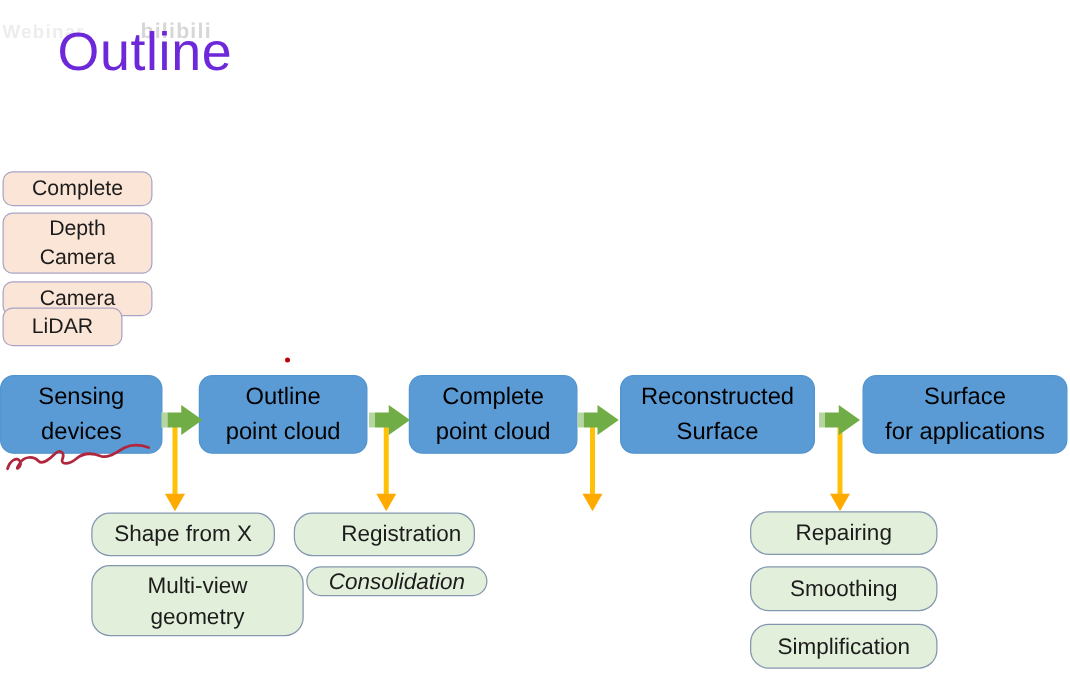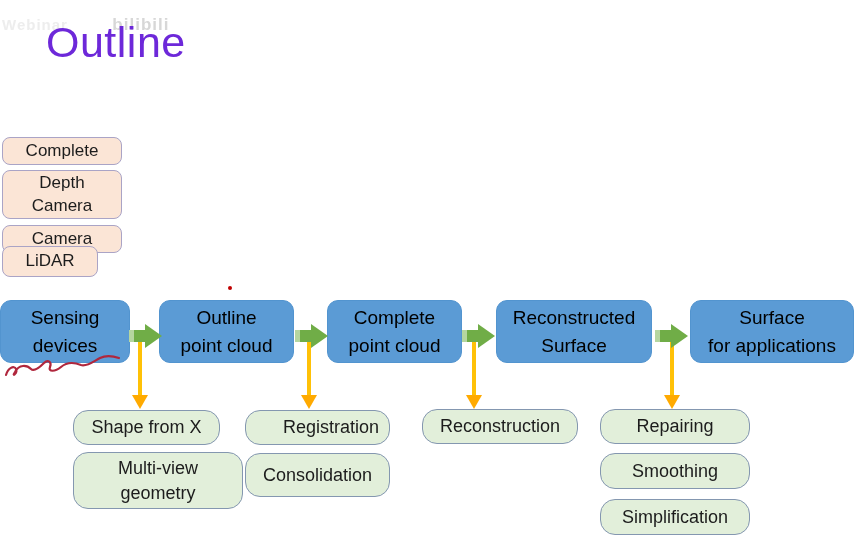--- a/index.html
+++ b/index.html
@@ -123,20 +123,19 @@
   <svg class="arrow" style="left:0px;top:348px;" width="130" height="36">
     <path d="M 6,27 C 8,20 14,17 16,21 C 18,25 11,30 15,24 C 19,16 27,17 31,21
              C 34,24 40,19 44,15 C 48,11 52,14 50,19 C 48,24 55,24 61,19
              C 68,13 76,15 81,17 C 87,19 94,13 100,10 C 106,7 113,8 119,10" fill="none" stroke="#b0273d" stroke-width="2.2" stroke-linecap="round"></path>
   </svg>
   <div class="dot"></div>
 
   <div class="box method" style="left:73px;top:410px;width:147px;height:35px;">Shape from X</div>
   <div class="box method" style="left:73px;top:452px;width:170px;height:57px;">Multi-view
 geometry</div>
-  <div class="box method" style="left:245px;top:410px;width:145px;height:35px;padding-left:27px;">Registration</div>
-  <div class="box method" style="left:245px;top:453px;width:145px;height:44px;">Consolidation</div>
-  <div class="box method" style="left:422px;top:409px;width:156px;height:35px;">Reconstruction</div>
+  <div class="box method" style="left:235px;top:410px;width:145px;height:35px;padding-left:27px;">Registration</div>
+  <div class="box method" style="left:245px;top:453px;width:145px;height:24px;font-style:italic;">Consolidation</div>
   <div class="box method" style="left:600px;top:409px;width:150px;height:35px;">Repairing</div>
   <div class="box method" style="left:600px;top:453px;width:150px;height:36px;">Smoothing</div>
   <div class="box method" style="left:600px;top:499px;width:150px;height:36px;">Simplification</div>
 
 </div>
 
 </body></html>

